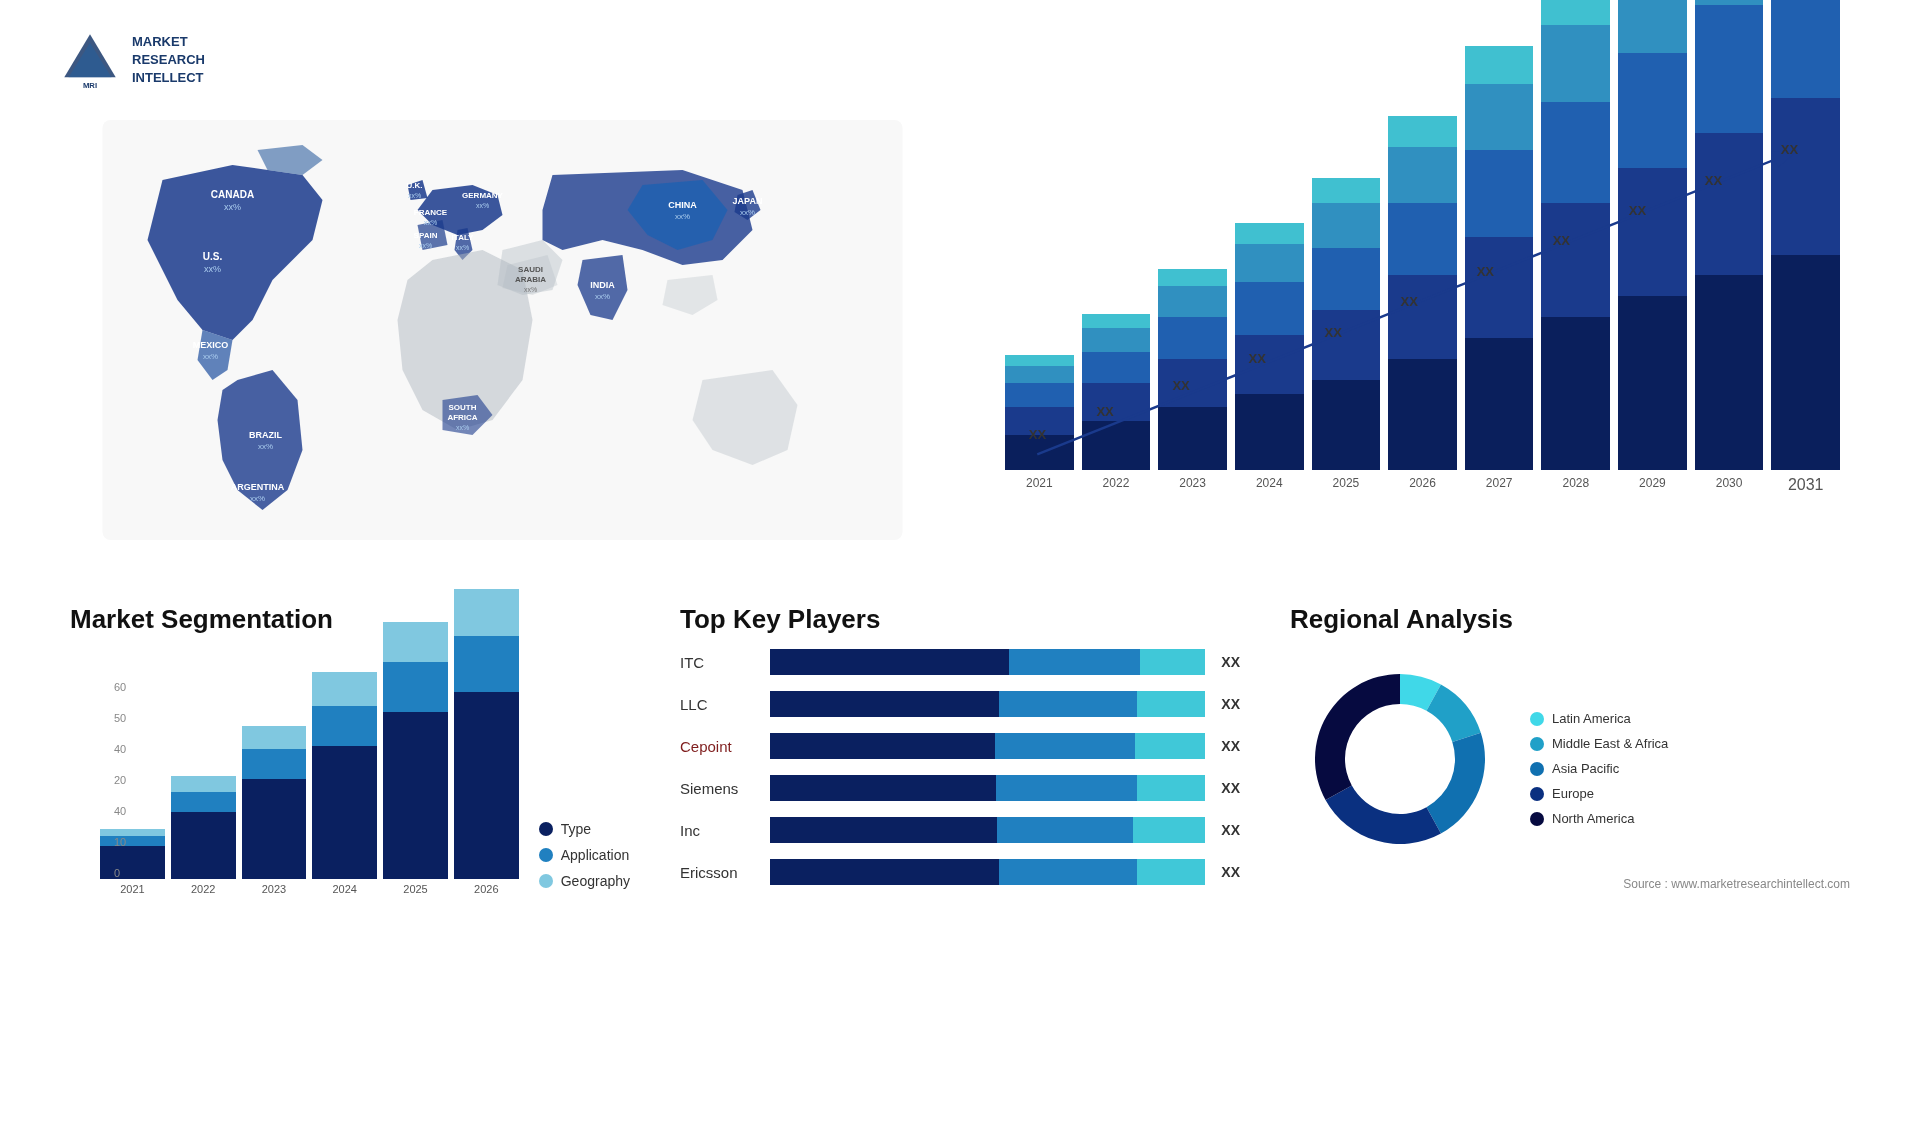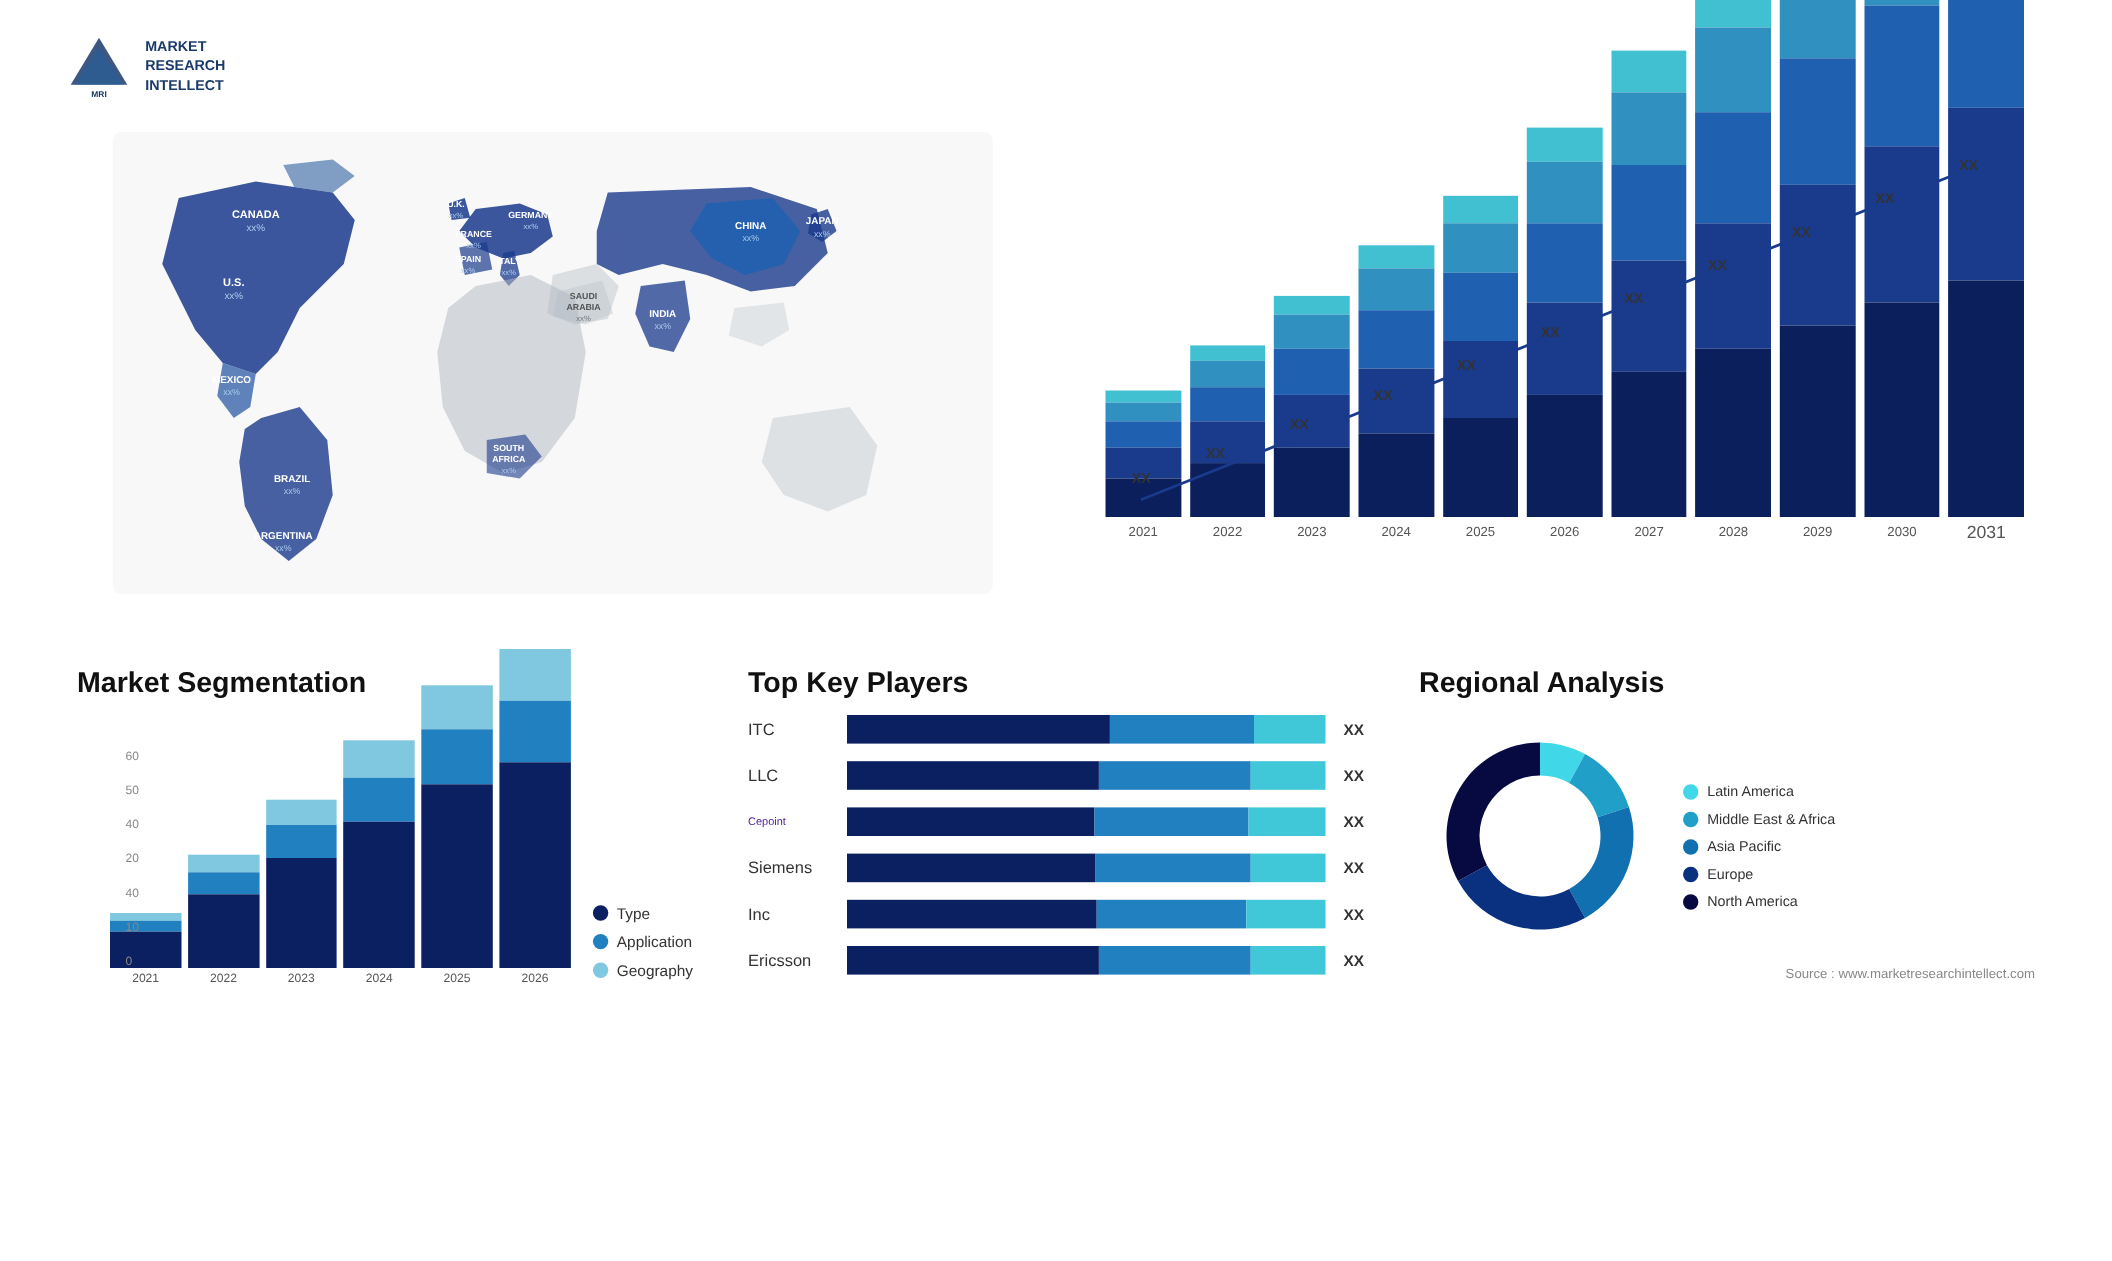--- a/index.html
+++ b/index.html
@@ -477,21 +477,21 @@
           <div style="display: flex; align-items: center; gap: 10px; margin-bottom: 6px;">
             <div style="font-size: 15px; color: rgb(51, 51, 51); width: 80px; flex-shrink: 0;">LLC</div>
             <div style="flex: 1 1 0%; height: 26px; display: flex;">
               <div style="width: 52.6316%; background: rgb(10, 32, 96); height: 100%;"></div>
               <div style="width: 31.5789%; background: rgb(32, 128, 192); height: 100%;"></div>
               <div style="width: 15.7895%; background: rgb(64, 200, 216); height: 100%;"></div>
             </div>
             <div style="font-size: 14px; font-weight: bold; color: rgb(51, 51, 51); margin-left: 6px;">XX</div>
           </div>
           <div style="display: flex; align-items: center; gap: 10px; margin-bottom: 6px;">
-            <div style="font-size: 10px; color: #4c1d95; width: 80px; flex-shrink: 0;">Cepoint</div>
+            <div style="font-size: 15px; color: #7f1d1d; width: 80px; flex-shrink: 0;">Cepoint</div>
             <div style="flex: 1 1 0%; height: 26px; display: flex;">
               <div style="width: 51.7241%; background: rgb(10, 32, 96); height: 100%;"></div>
               <div style="width: 32.1839%; background: rgb(32, 128, 192); height: 100%;"></div>
               <div style="width: 16.092%; background: rgb(64, 200, 216); height: 100%;"></div>
             </div>
             <div style="font-size: 14px; font-weight: bold; color: rgb(51, 51, 51); margin-left: 6px;">XX</div>
           </div>
           <div style="display: flex; align-items: center; gap: 10px; margin-bottom: 6px;">
             <div style="font-size: 15px; color: rgb(51, 51, 51); width: 80px; flex-shrink: 0;">Siemens</div>
             <div style="flex: 1 1 0%; height: 26px; display: flex;">

